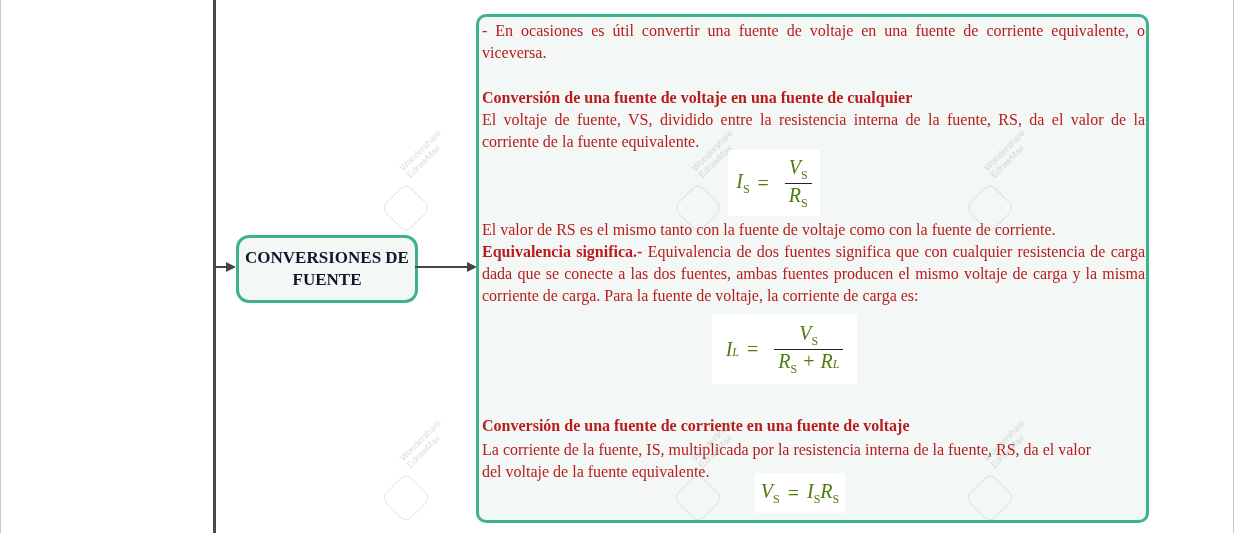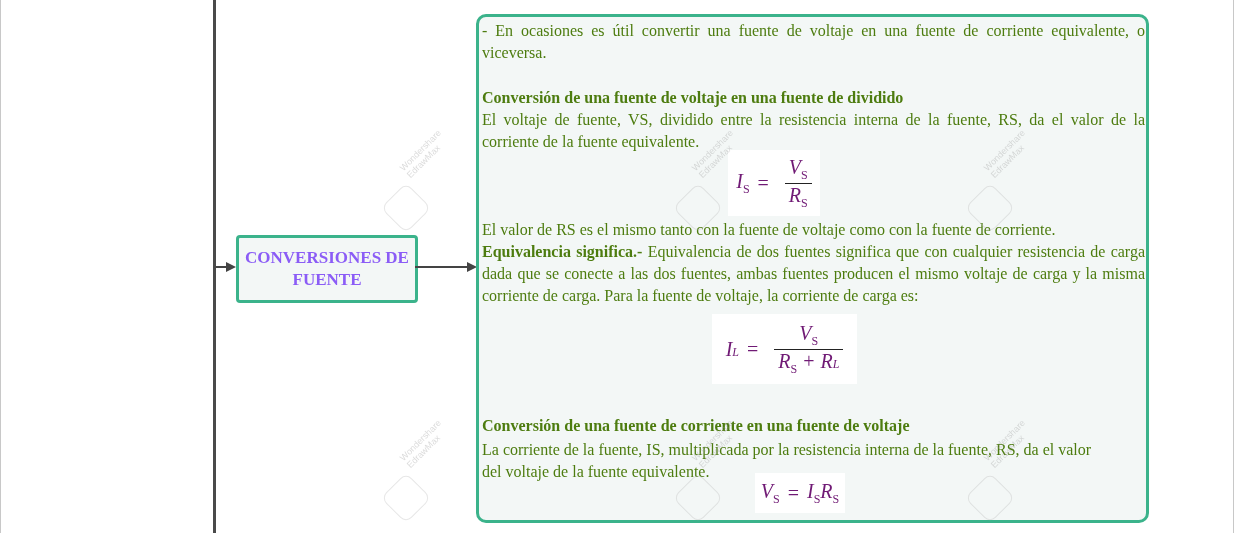--- a/index.html
+++ b/index.html
@@ -13,38 +13,38 @@
   .frame-right { position:absolute; left:1233px; top:0; width:1px; height:533px; background:#c8c8c8; }
   .trunk { position:absolute; left:213px; top:0; width:3px; height:533px; background:#4a4a4a; }
   .conn { position:absolute; height:2px; background:#444; }
   .arrowhead {
     position:absolute; width:0; height:0;
     border-top:5px solid transparent; border-bottom:5px solid transparent;
     border-left:10px solid #444;
   }
   .topic {
     position:absolute; left:236px; top:235px; width:176px; height:62px;
-    border:3px solid #3bb38b; border-radius:4px; background:#f3f7f6;
+    border:3px solid #3bb38b; border-radius:13px; background:#f3f7f6;
     display:flex; align-items:center; justify-content:center; text-align:center;
-    font-weight:bold; font-size:17px; line-height:22px; color:#8b5cf6;
+    font-weight:bold; font-size:17px; line-height:22px; color:#0f172a;
   }
   .card {
     position:absolute; left:476px; top:14px; width:667px; height:503px;
     border:3px solid #3bb38b; border-radius:10px; background:#f3f7f6;
   }
   .txt {
     position:absolute; left:482px; width:663px;
-    font-size:16px; line-height:22px; color:#4d7c0f;
+    font-size:16px; line-height:22px; color:#b91c1c;
     text-align:justify; text-align-last:left;
   }
   .b { font-weight:bold; }
   .formula {
     position:absolute; background:#ffffff;
     font-family:"Liberation Serif", "DejaVu Serif", serif;
-    font-style:italic; color:#701a75;
+    font-style:italic; color:#4d7c0f;
     display:flex; align-items:center; justify-content:center;
   }
   .frac { display:inline-flex; flex-direction:column; align-items:center; margin-left:8px; }
   .frac .num { padding:0 4px; }
   .frac .den { border-top:1.5px solid #222; padding:0 4px; }
   sub { font-size:12px; font-style:normal; }
   .sub-it { font-size:12px; font-style:italic; }
   .eq { font-style:normal; margin:0 8px; }
   .plus { font-style:normal; margin:0 6px; }
   .wm { position:absolute; width:70px; height:70px; opacity:0.35; pointer-events:none; }
@@ -73,21 +73,21 @@
   <span>CONVERSIONES DE FUENTE</span>
 </div>
 
 <div class="conn" style="left:415px; top:266px; width:54px;"></div>
 <div class="arrowhead" style="left:467px; top:262px;"></div>
 
 <div class="card"></div>
 
 <div class="txt" style="top:20px;">- En ocasiones es útil convertir una fuente de voltaje en una fuente de corriente equivalente, o viceversa.</div>
 
-<div class="txt b" style="top:87px;">Conversión de una fuente de voltaje en una fuente de dividido</div>
+<div class="txt b" style="top:87px;">Conversión de una fuente de voltaje en una fuente de cualquier</div>
 <div class="txt" style="top:109px;">El voltaje de fuente, VS, dividido entre la resistencia interna de la fuente, RS, da el valor de la corriente de la fuente equivalente.</div>
 
 <div class="formula" style="left:728px; top:150px; width:92px; height:66px; font-size:20px;">
   <span><span>I</span><sub>S</sub></span>
   <span class="eq">=</span>
   <span class="frac">
     <span class="num"><span>V</span><sub>S</sub></span>
     <span class="den"><span>R</span><sub>S</sub></span>
   </span>
 </div>

